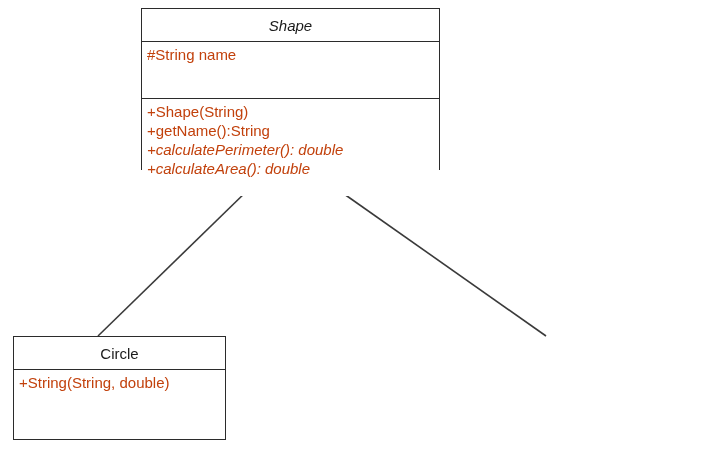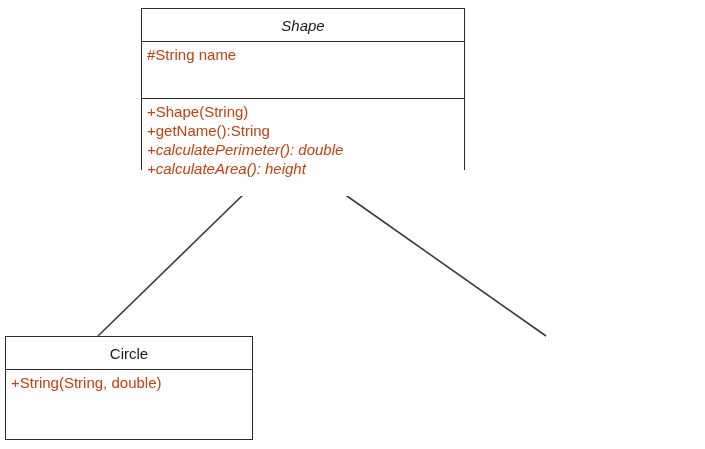--- a/index.html
+++ b/index.html
@@ -80,36 +80,36 @@
     <g>
       <line class="edge-line" x1="98" y1="336" x2="250" y2="188"></line>
       <polygon class="arrowhead" points="253,171 238,186 263,188"></polygon>
     </g>
     <g>
       <line class="edge-line" x1="546" y1="336" x2="337" y2="189"></line>
       <polygon class="arrowhead" points="331,171 318,189 344,186"></polygon>
     </g>
   </svg>
 
-  <div class="uml-class" style="left:141px; top:8px; width:324px; height:162px;">
+  <div class="uml-class" style="left:141px; top:8px; width:299px; height:162px;">
     <div class="compartment" style="height:32px; display:flex; align-items:center; justify-content:center;">
       <div class="class-title abstract">Shape</div>
     </div>
     <div class="compartment member-list" style="height:30px;">
       <div class="member">#String name</div>
     </div>
     <div class="compartment member-list" style="height:98px;margin-top:27px;">
       <div class="member">+Shape(String)</div>
       <div class="member">+getName():String</div>
       <div class="member abstract">+calculatePerimeter(): double</div>
-      <div class="member abstract">+calculateArea(): height</div>
+      <div class="member abstract">+calculateArea(): double</div>
     </div>
   </div>
 
-  <div class="uml-class" style="left:5px; top:336px; width:248px; height:104px;">
+  <div class="uml-class" style="left:13px; top:336px; width:213px; height:104px;">
     <div class="compartment" style="height:32px; display:flex; align-items:center; justify-content:center;">
       <div class="class-title">Circle</div>
     </div>
     <div class="compartment member-list" style="height:40px;">
       <div class="member">+String(String, double)</div>
     </div>
   </div>
 
 
 </div>

